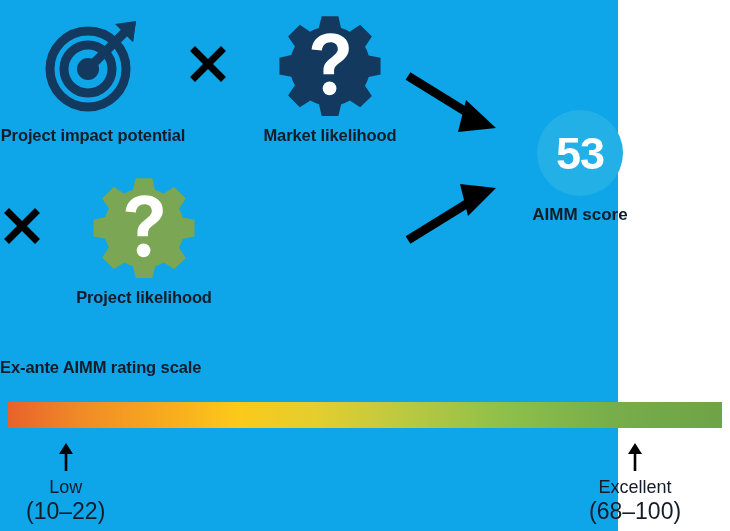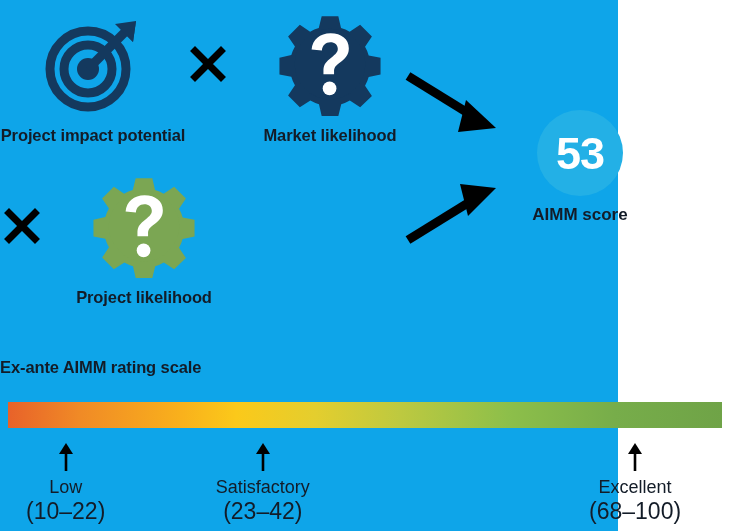--- a/index.html
+++ b/index.html
@@ -283,28 +283,20 @@
 
       <div class="tick" style="left:9%">
         <svg class="tick-arrow" width="18" height="30" viewBox="0 0 18 30" aria-hidden="true">
           <path d="M9 29 L9 8" stroke="#000000" stroke-width="2.6"></path>
           <path d="M9 1 L16 12 L2 12 Z" fill="#000000"></path>
         </svg>
         <div class="tick-name">Low</div>
         <div class="tick-range">(10–22)</div>
       </div>
 
-      <div class="tick" style="left:36%">
-        <svg class="tick-arrow" width="18" height="30" viewBox="0 0 18 30" aria-hidden="true">
-          <path d="M9 29 L9 8" stroke="#000000" stroke-width="2.6"></path>
-          <path d="M9 1 L16 12 L2 12 Z" fill="#000000"></path>
-        </svg>
-        <div class="tick-name">Satisfactory</div>
-        <div class="tick-range">(23–42)</div>
-      </div>
 
 
       <div class="tick" style="left:87%">
         <svg class="tick-arrow" width="18" height="30" viewBox="0 0 18 30" aria-hidden="true">
           <path d="M9 29 L9 8" stroke="#000000" stroke-width="2.6"></path>
           <path d="M9 1 L16 12 L2 12 Z" fill="#000000"></path>
         </svg>
         <div class="tick-name">Excellent</div>
         <div class="tick-range">(68–100)</div>
       </div>

